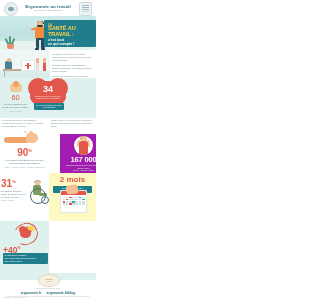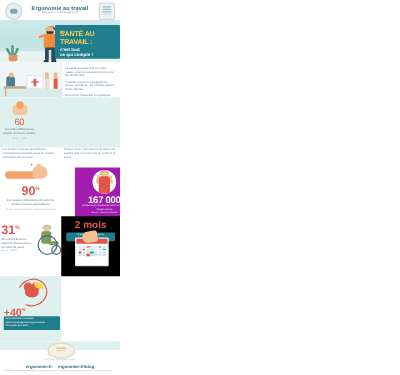--- a/index.html
+++ b/index.html
@@ -184,21 +184,21 @@
   .n167{position:absolute;left:0;top:22px;width:47px;text-align:center;
         font-size:7.6px;font-weight:bold;color:#ffffff;line-height:8px;letter-spacing:-.2px;}
   .c167{position:absolute;left:4px;top:30px;width:39px;text-align:center;
         font-size:2px;line-height:2.5px;color:#d9f2f2;}
   .s167{position:absolute;left:4px;top:35px;width:39px;text-align:center;
         font-size:1.7px;line-height:2px;color:#bfe6e6;}
 
   
   .sec4{position:absolute;left:0;top:173px;width:96px;height:48px;}
   .s4-left{position:absolute;left:0;top:0;width:49px;height:48px;background:#ffffff;}
-  .s4-right{position:absolute;left:49px;top:0;width:47px;height:48px;background:#000000;}
+  .s4-right{position:absolute;left:49px;top:0;width:47px;height:48px;background:#fef9c3;}
 
   .pct45{position:absolute;left:1px;top:4px;width:26px;}
   .pct45 .n{font-size:10px;font-weight:bold;color:#e2574c;line-height:10px;}
   .pct45 .n small{font-size:4px;vertical-align:super;}
   .pct45 .c{font-size:2.1px;line-height:2.7px;color:#5d7a84;margin-top:1px;}
   .pct45 .s{font-size:1.7px;line-height:2.1px;color:#9ab2ba;margin-top:1px;}
 
   .wheel{position:absolute;left:26px;top:5px;width:23px;height:26px;}
   .wh-wheel{position:absolute;left:4px;bottom:0;width:14px;height:14px;border-radius:50%;border:1.4px solid #4a6b7a;}
   .wh-wheel2{position:absolute;left:15px;bottom:0;width:6px;height:6px;border-radius:50%;border:1px solid #4a6b7a;}
@@ -341,20 +341,28 @@
 
     <div class="stat-left">
       <div class="ico-box">
         <div class="ico-hand"></div>
       </div>
       <div class="big-num">60</div>
       <div class="cap">secondes suffisent pour adopter une bonne posture</div>
       <div class="src">Source : INRS</div>
     </div>
 
+    <div class="heart">
+      <div class="heart-shape"></div>
+      <div class="heart-num">34</div>
+      <div class="heart-cap">minutes par jour en moyenne consacrées à la prévention</div>
+      <div class="heart-bar">
+        <span>Un enjeu essentiel pour toutes les entreprises</span>
+      </div>
+    </div>
 
   </div>
 
   <div class="sec3">
     <div class="s3-left">
       <div class="note">Les troubles musculo-squelettiques représentent la première cause de maladie professionnelle reconnue.</div>
       <div class="arm">
         <div class="spark">✦</div>
         <div class="arm-fore"></div>
         <div class="arm-hand"></div>

